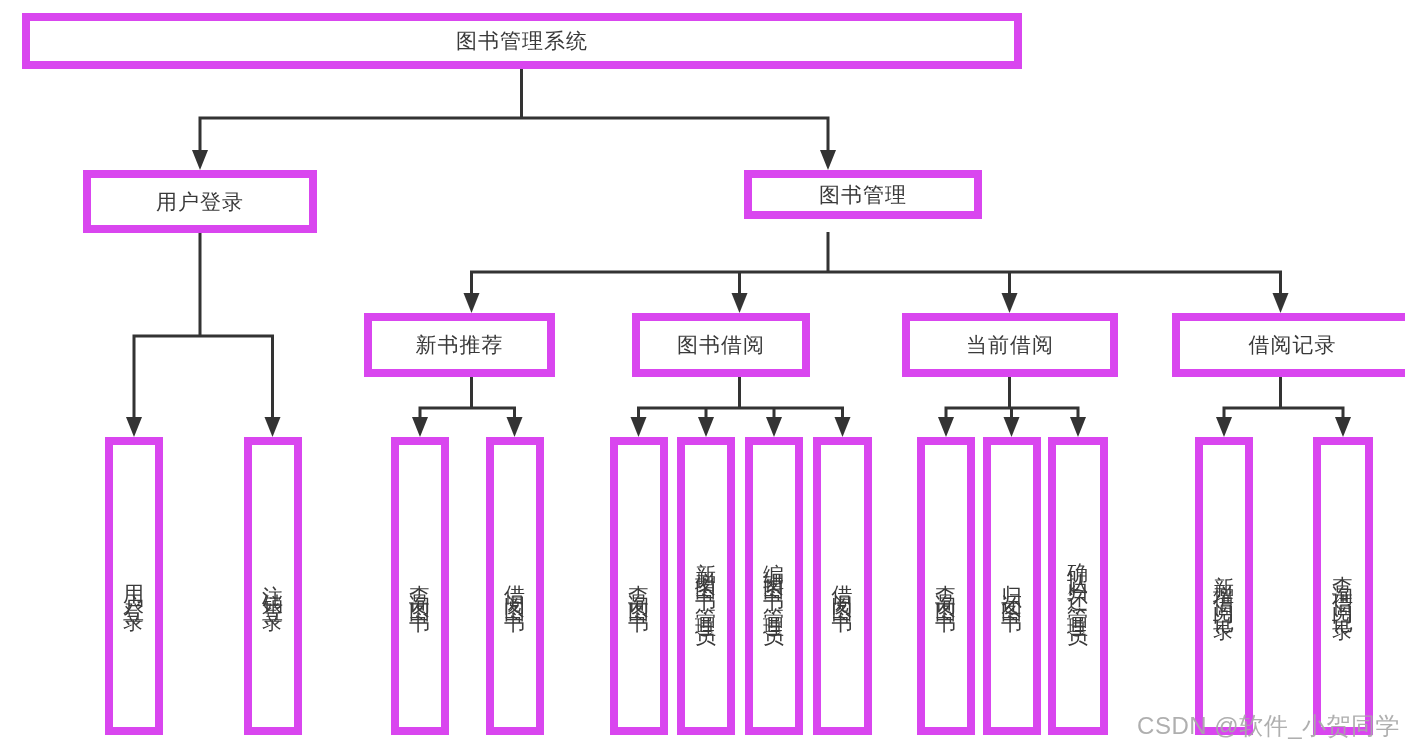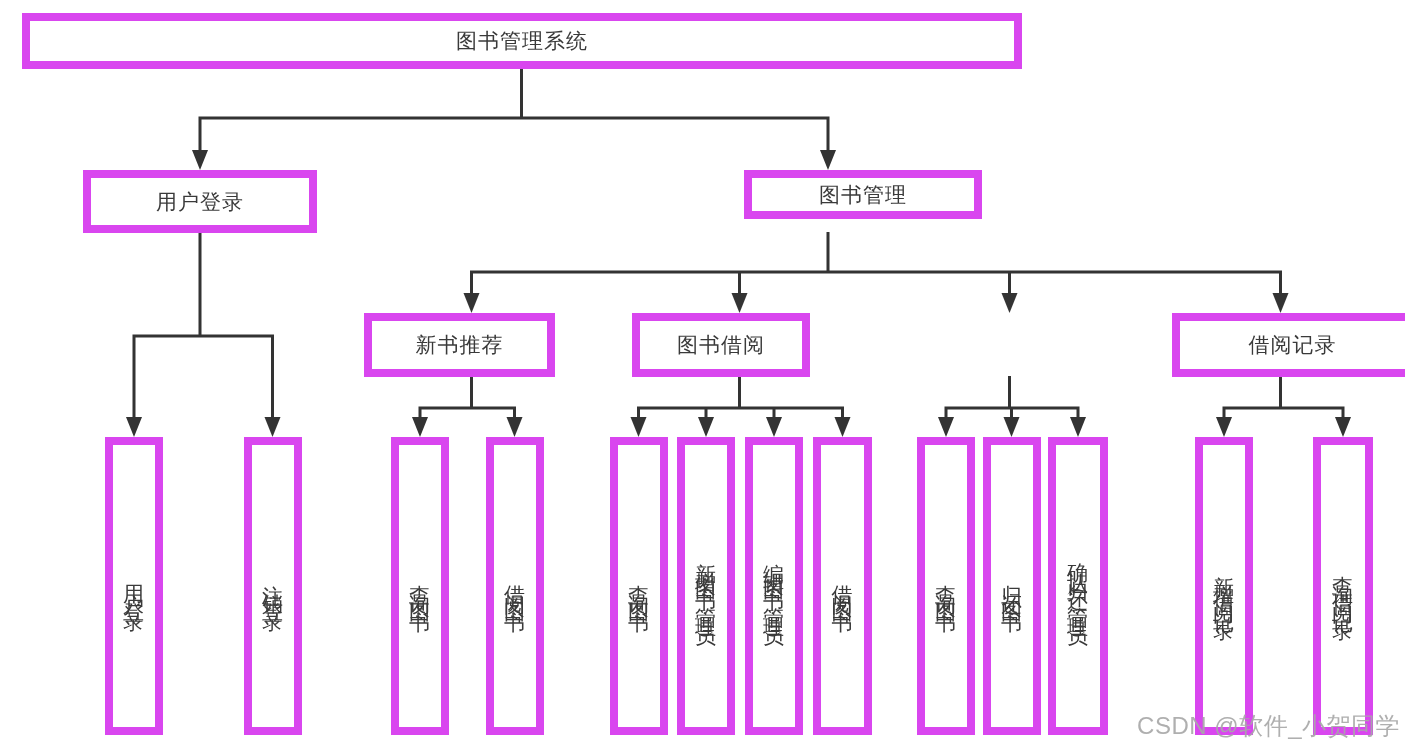--- a/index.html
+++ b/index.html
@@ -97,20 +97,21 @@
     </g>
   </svg>
 
   <div class="box" style="left:22px; top:13px; width:1000px; height:56px;">图书管理系统</div>
 
   <div class="box" style="left:83px; top:170px; width:234px; height:63px;">用户登录</div>
   <div class="box" style="left:744px; top:170px; width:238px; height:49px;">图书管理</div>
 
   <div class="box" style="left:364px; top:313px; width:191px; height:64px;">新书推荐</div>
   <div class="box" style="left:632px; top:313px; width:178px; height:64px;">图书借阅</div>
+  <div class="box" style="left:902px; top:313px; width:216px; height:64px;">当前借阅</div>
   <div class="box" style="left:1172px; top:313px; width:241px; height:64px;">借阅记录</div>
 
   <div class="box vbox" style="left:105px; top:437px; width:58px; height:298px;">用户登录</div>
   <div class="box vbox" style="left:244px; top:437px; width:58px; height:298px;">注销登录</div>
 
   <div class="box vbox" style="left:391px; top:437px; width:58px; height:298px;">查询图书</div>
   <div class="box vbox" style="left:486px; top:437px; width:58px; height:298px;">借阅图书</div>
 
   <div class="box vbox" style="left:610px; top:437px; width:58px; height:298px;">查询图书</div>
   <div class="box vbox" style="left:677px; top:437px; width:58px; height:298px;">新增图书（管理员）</div>

